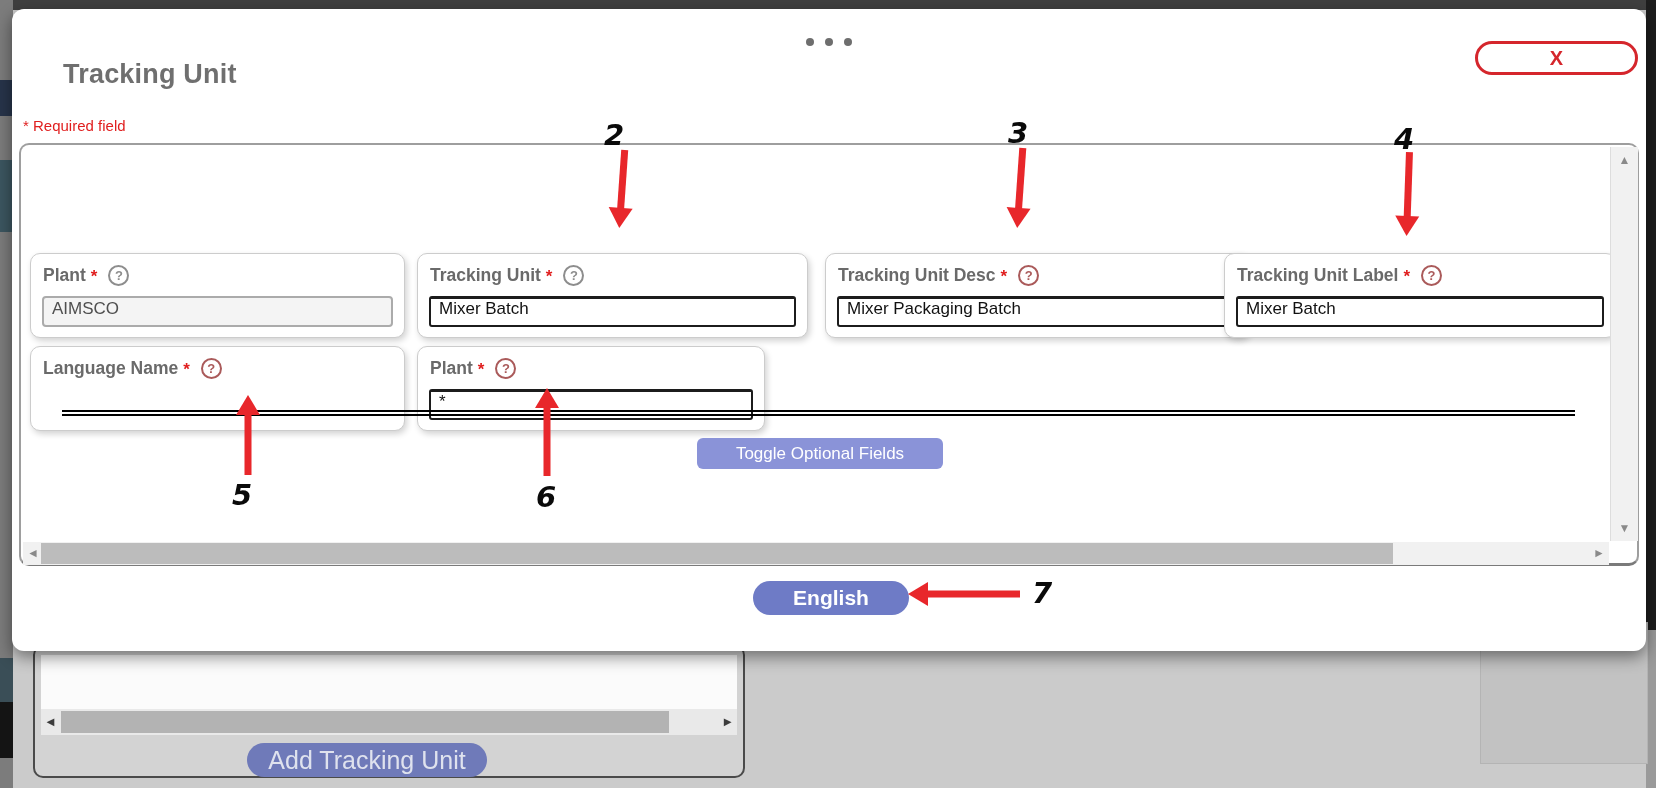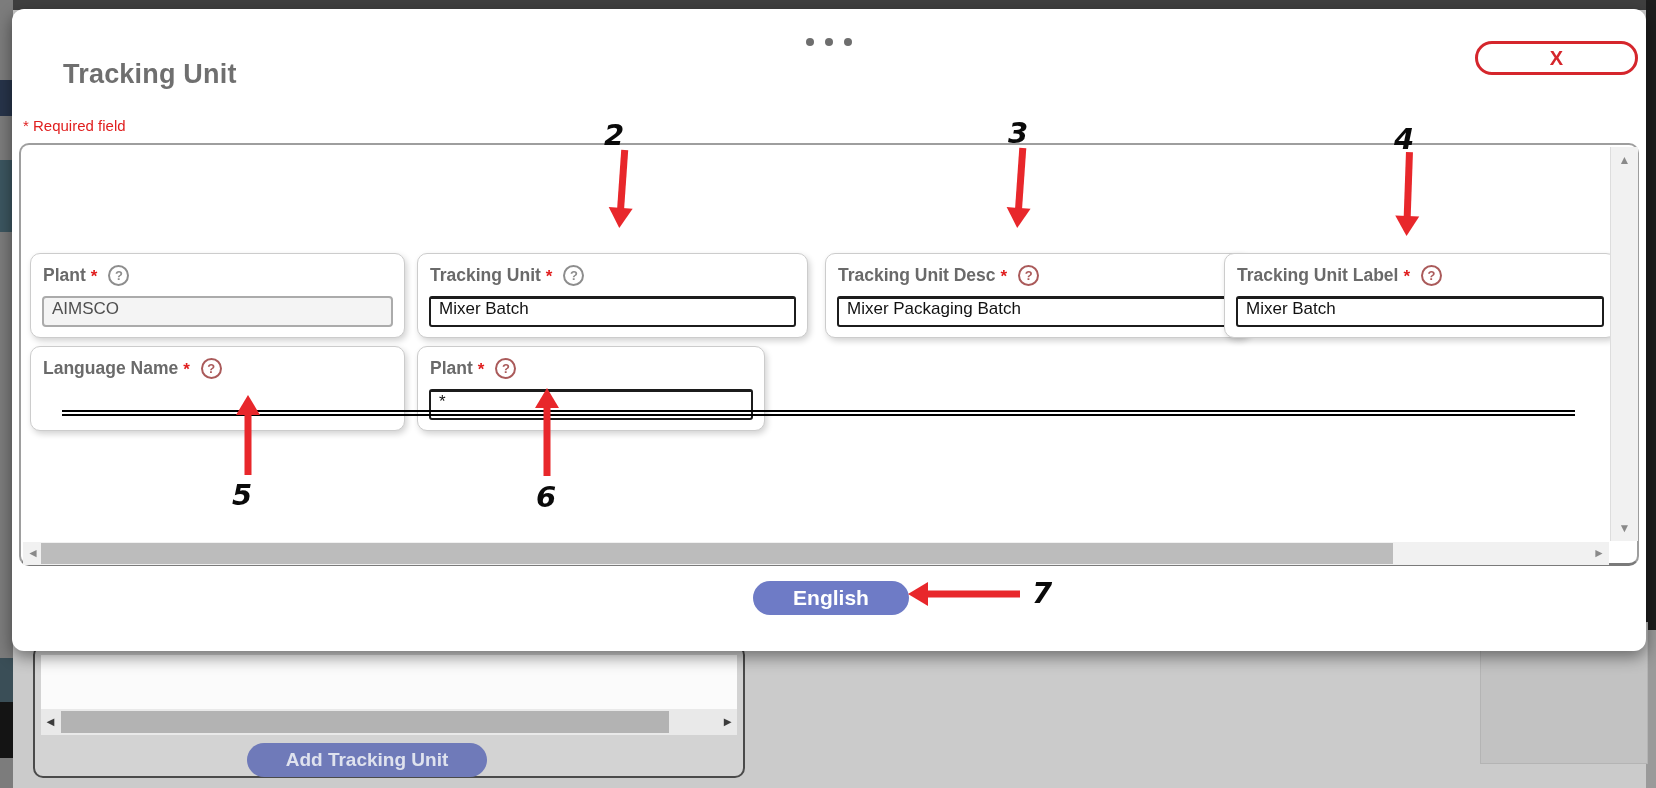--- a/index.html
+++ b/index.html
@@ -21,21 +21,21 @@
 
   .bg-box{position:absolute;left:33px;top:645px;width:712px;height:133px;background:#d3d3d3;
           border:2px solid #4a4a4a;border-radius:10px;box-sizing:border-box;}
   .bg-white{position:absolute;left:6px;top:8px;width:696px;height:54px;background:#fbfbfb;}
   .bg-hscroll{position:absolute;left:6px;top:62px;width:696px;height:26px;background:#e9e9e9;}
   .bg-hthumb{position:absolute;left:20px;top:2px;width:608px;height:22px;background:#b3b3b3;}
   .bg-hscroll .sarrow{position:absolute;top:3px;font-size:13px;color:#3c3c3c;line-height:20px;}
   .bg-hscroll .sarrow.l{left:3px;}
   .bg-hscroll .sarrow.r{right:3px;}
   .add-btn{position:absolute;left:212px;top:96px;width:240px;height:34px;border:none;
-           border-radius:17px;background:#6f7ab9;color:#dfe2ee;font-weight:bold;font-size:19px;
+           border-radius:17px;background:#6f7ab9;color:#dfe2ee;font-weight:normal;font-size:25px;
            font-family:"Liberation Sans",sans-serif;cursor:pointer;}
 
   
   .modal{position:absolute;left:12px;top:9px;width:1634px;height:642px;background:#ffffff;
          border-radius:12px;box-shadow:0 6px 16px rgba(0,0,0,0.45);z-index:10;}
   .dots{position:absolute;left:794px;top:29px;width:46px;height:8px;display:flex;
         justify-content:space-between;}
   .dots i{width:8px;height:8px;border-radius:50%;background:#6e6e6e;}
   .close-btn{position:absolute;left:1463px;top:32px;width:163px;height:34px;background:#fff;
              border:3px solid #d5262c;border-radius:18px;color:#d5262c;font-weight:bold;
@@ -199,20 +199,21 @@
           <span class="req">*</span>
           <span class="help red">
               <span>?</span>
             </span>
         </div>
         <input class="fin" value="*" style="">
       </div>
 
       <div class="sep"></div>
 
+      <button class="toggle-btn">Toggle Optional Fields</button>
 
       <div class="vscroll">
         <span class="sarrow u">▲</span>
         <span class="sarrow d">▼</span>
       </div>
       <div class="hscroll">
         <span class="sarrow l">◄</span>
         <div class="hthumb"></div>
         <span class="sarrow r">►</span>
       </div>

